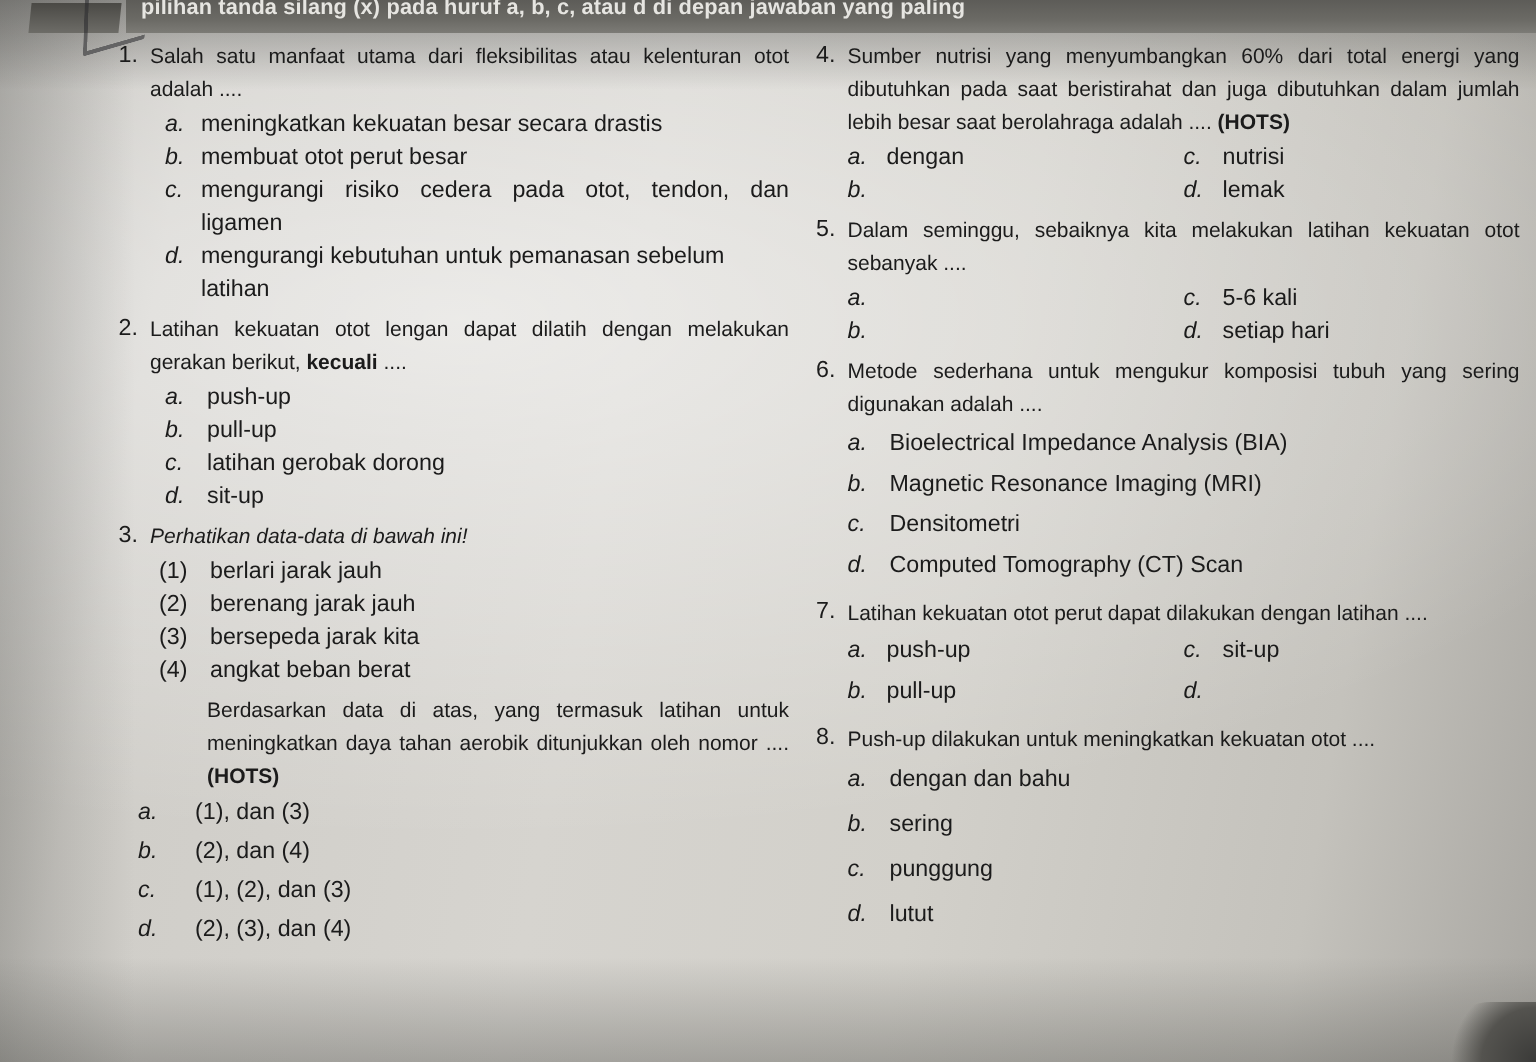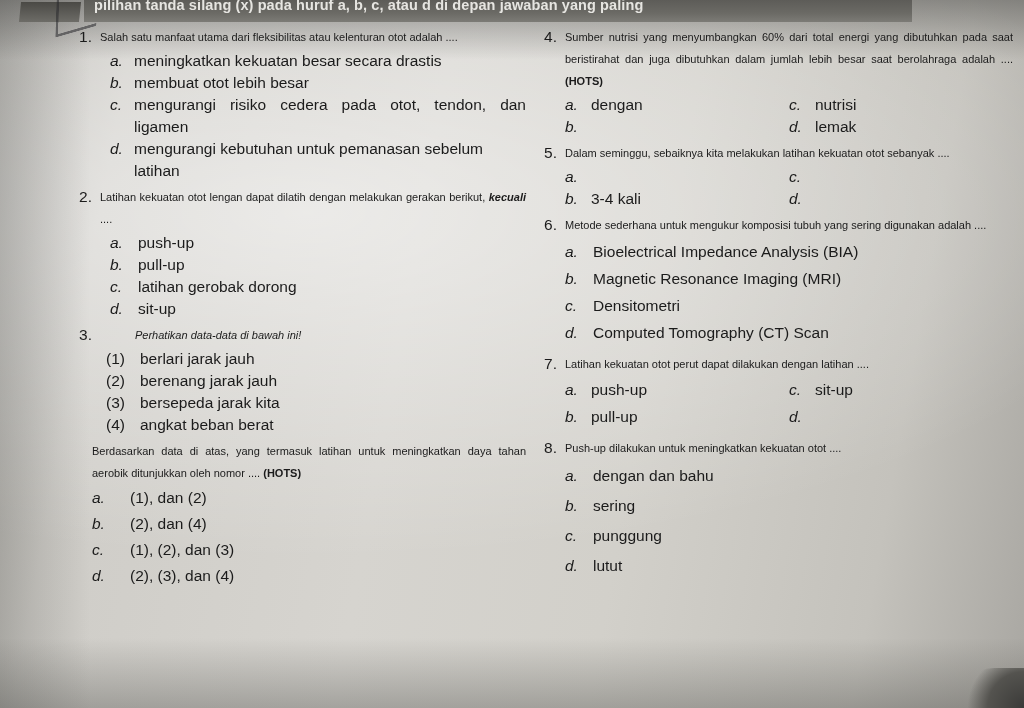--- a/index.html
+++ b/index.html
@@ -38,21 +38,21 @@
   }
   #shadeLeft {
     position: absolute;
     left: 0; top: 0; width: 90px; height: 100%;
     background: linear-gradient(90deg, rgba(90,90,86,0.30), rgba(90,90,86,0.0));
     pointer-events: none;
   }
   
   #headerStrip {
     position: absolute;
-    left: 84px; top: 0px; width: 828px; height: 22px;
+    left: 84px; top: 0px; width: 940px; height: 22px;
     background: linear-gradient(180deg, #5d5c58 0%, #6b6a65 60%, #7c7b76 100%);
     overflow: hidden;
   }
   #headerStrip .htext {
     position: absolute;
     left: 10px;
     top: -3px;
     font-size: 14.5px;
     font-weight: bold;
     color: #e6e5e1;
@@ -96,27 +96,27 @@
     margin-bottom: 2px;
   }
   .qnum {
     flex: 0 0 auto;
     text-align: right;
     font-size: 15.5px;
     line-height: 22px;
   }
   .qbody {
     flex: 1 1 auto;
-    font-size: 11px;
+    font-size: 14px;
     line-height: 22px;
     text-align: justify;
   }
   .qbody.nojust { text-align: left; }
-  .italic { font-style: italic; margin-left: 35px; }
-  .bolditalic { font-weight: bold; font-style: italic; }
+  .italic { font-style: italic; }
+  .bolditalic { font-weight: bold; }
   .bold { font-weight: bold; }
 
   .opt {
     display: flex;
     font-size: 15.5px;
     line-height: 22px;
   }
   .optlet {
     flex: 0 0 auto;
     font-style: italic;
@@ -159,21 +159,21 @@
       <div class="qnum" style="width:26px;margin-right:8px;">1.</div>
       <div class="qbody">Salah satu manfaat utama dari fleksibilitas atau kelenturan otot adalah ....</div>
     </div>
     <div style="margin-left:44px;">
       <div class="opt">
         <div class="optlet" style="width:24px;">a.</div>
         <div class="opttext">meningkatkan kekuatan besar secara drastis</div>
       </div>
       <div class="opt">
         <div class="optlet" style="width:24px;">b.</div>
-        <div class="opttext">membuat otot lebih besar</div>
+        <div class="opttext">membuat otot perut besar</div>
       </div>
       <div class="opt">
         <div class="optlet" style="width:24px;">c.</div>
         <div class="opttext" style="text-align:justify;">mengurangi risiko cedera pada otot, tendon, dan ligamen</div>
       </div>
       <div class="opt">
         <div class="optlet" style="width:24px;">d.</div>
         <div class="opttext">mengurangi kebutuhan untuk pemanasan sebelum latihan</div>
       </div>
     </div>
@@ -221,26 +221,26 @@
       <div class="opt">
         <div class="optlet" style="width:34px;">(3)</div>
         <div class="opttext">bersepeda jarak kita</div>
       </div>
       <div class="opt">
         <div class="optlet" style="width:34px;">(4)</div>
         <div class="opttext">angkat beban berat</div>
       </div>
     </div>
     <div style="margin-left:26px;margin-top:4px;">
-      <div class="qbody" style="text-align:justify;"><span>Berdasarkan data di atas, yang termasuk latihan untuk meningkatkan daya tahan aerobik ditunjukkan oleh nomor .... </span><span class="bold">(HOTS)</span></div>
+      <div class="qbody" style="text-align:justify;margin-left:46px;"><span>Berdasarkan data di atas, yang termasuk latihan untuk meningkatkan daya tahan aerobik ditunjukkan oleh nomor .... </span><span class="bold">(HOTS)</span></div>
     </div>
     <div style="margin-left:26px;margin-top:3px;">
       <div class="opt">
         <div class="optlet" style="width:38px;">a.</div>
-        <div class="opttext">(1), dan (2)</div>
+        <div class="opttext">(1), dan (3)</div>
       </div>
       <div class="opt" style="margin-top:4px;">
         <div class="optlet" style="width:38px;">b.</div>
         <div class="opttext">(2), dan (4)</div>
       </div>
       <div class="opt" style="margin-top:4px;">
         <div class="optlet" style="width:38px;">c.</div>
         <div class="opttext">(1), (2), dan (3)</div>
       </div>
       <div class="opt" style="margin-top:4px;">
@@ -279,27 +279,28 @@
     <div class="qitem">
       <div class="qnum" style="width:24px;margin-right:8px;">5.</div>
       <div class="qbody">Dalam seminggu, sebaiknya kita melakukan latihan kekuatan otot sebanyak ....</div>
     </div>
     <div class="optgrid" style="margin-left:32px;">
       <div class="opt">
         <div class="optlet" style="width:26px;">a.</div>
       </div>
       <div class="opt">
         <div class="optlet" style="width:26px;">c.</div>
+        <div class="opttext">5-6 kali</div>
       </div>
       <div class="opt">
         <div class="optlet" style="width:26px;">b.</div>
-        <div class="opttext">3-4 kali</div>
       </div>
       <div class="opt">
         <div class="optlet" style="width:26px;">d.</div>
+        <div class="opttext">setiap hari</div>
       </div>
     </div>
 
     <div class="sp2"></div>
 
     <div class="qitem">
       <div class="qnum" style="width:24px;margin-right:8px;">6.</div>
       <div class="qbody">Metode sederhana untuk mengukur komposisi tubuh yang sering digunakan adalah ....</div>
     </div>
     <div style="margin-left:32px;margin-top:5px;">

